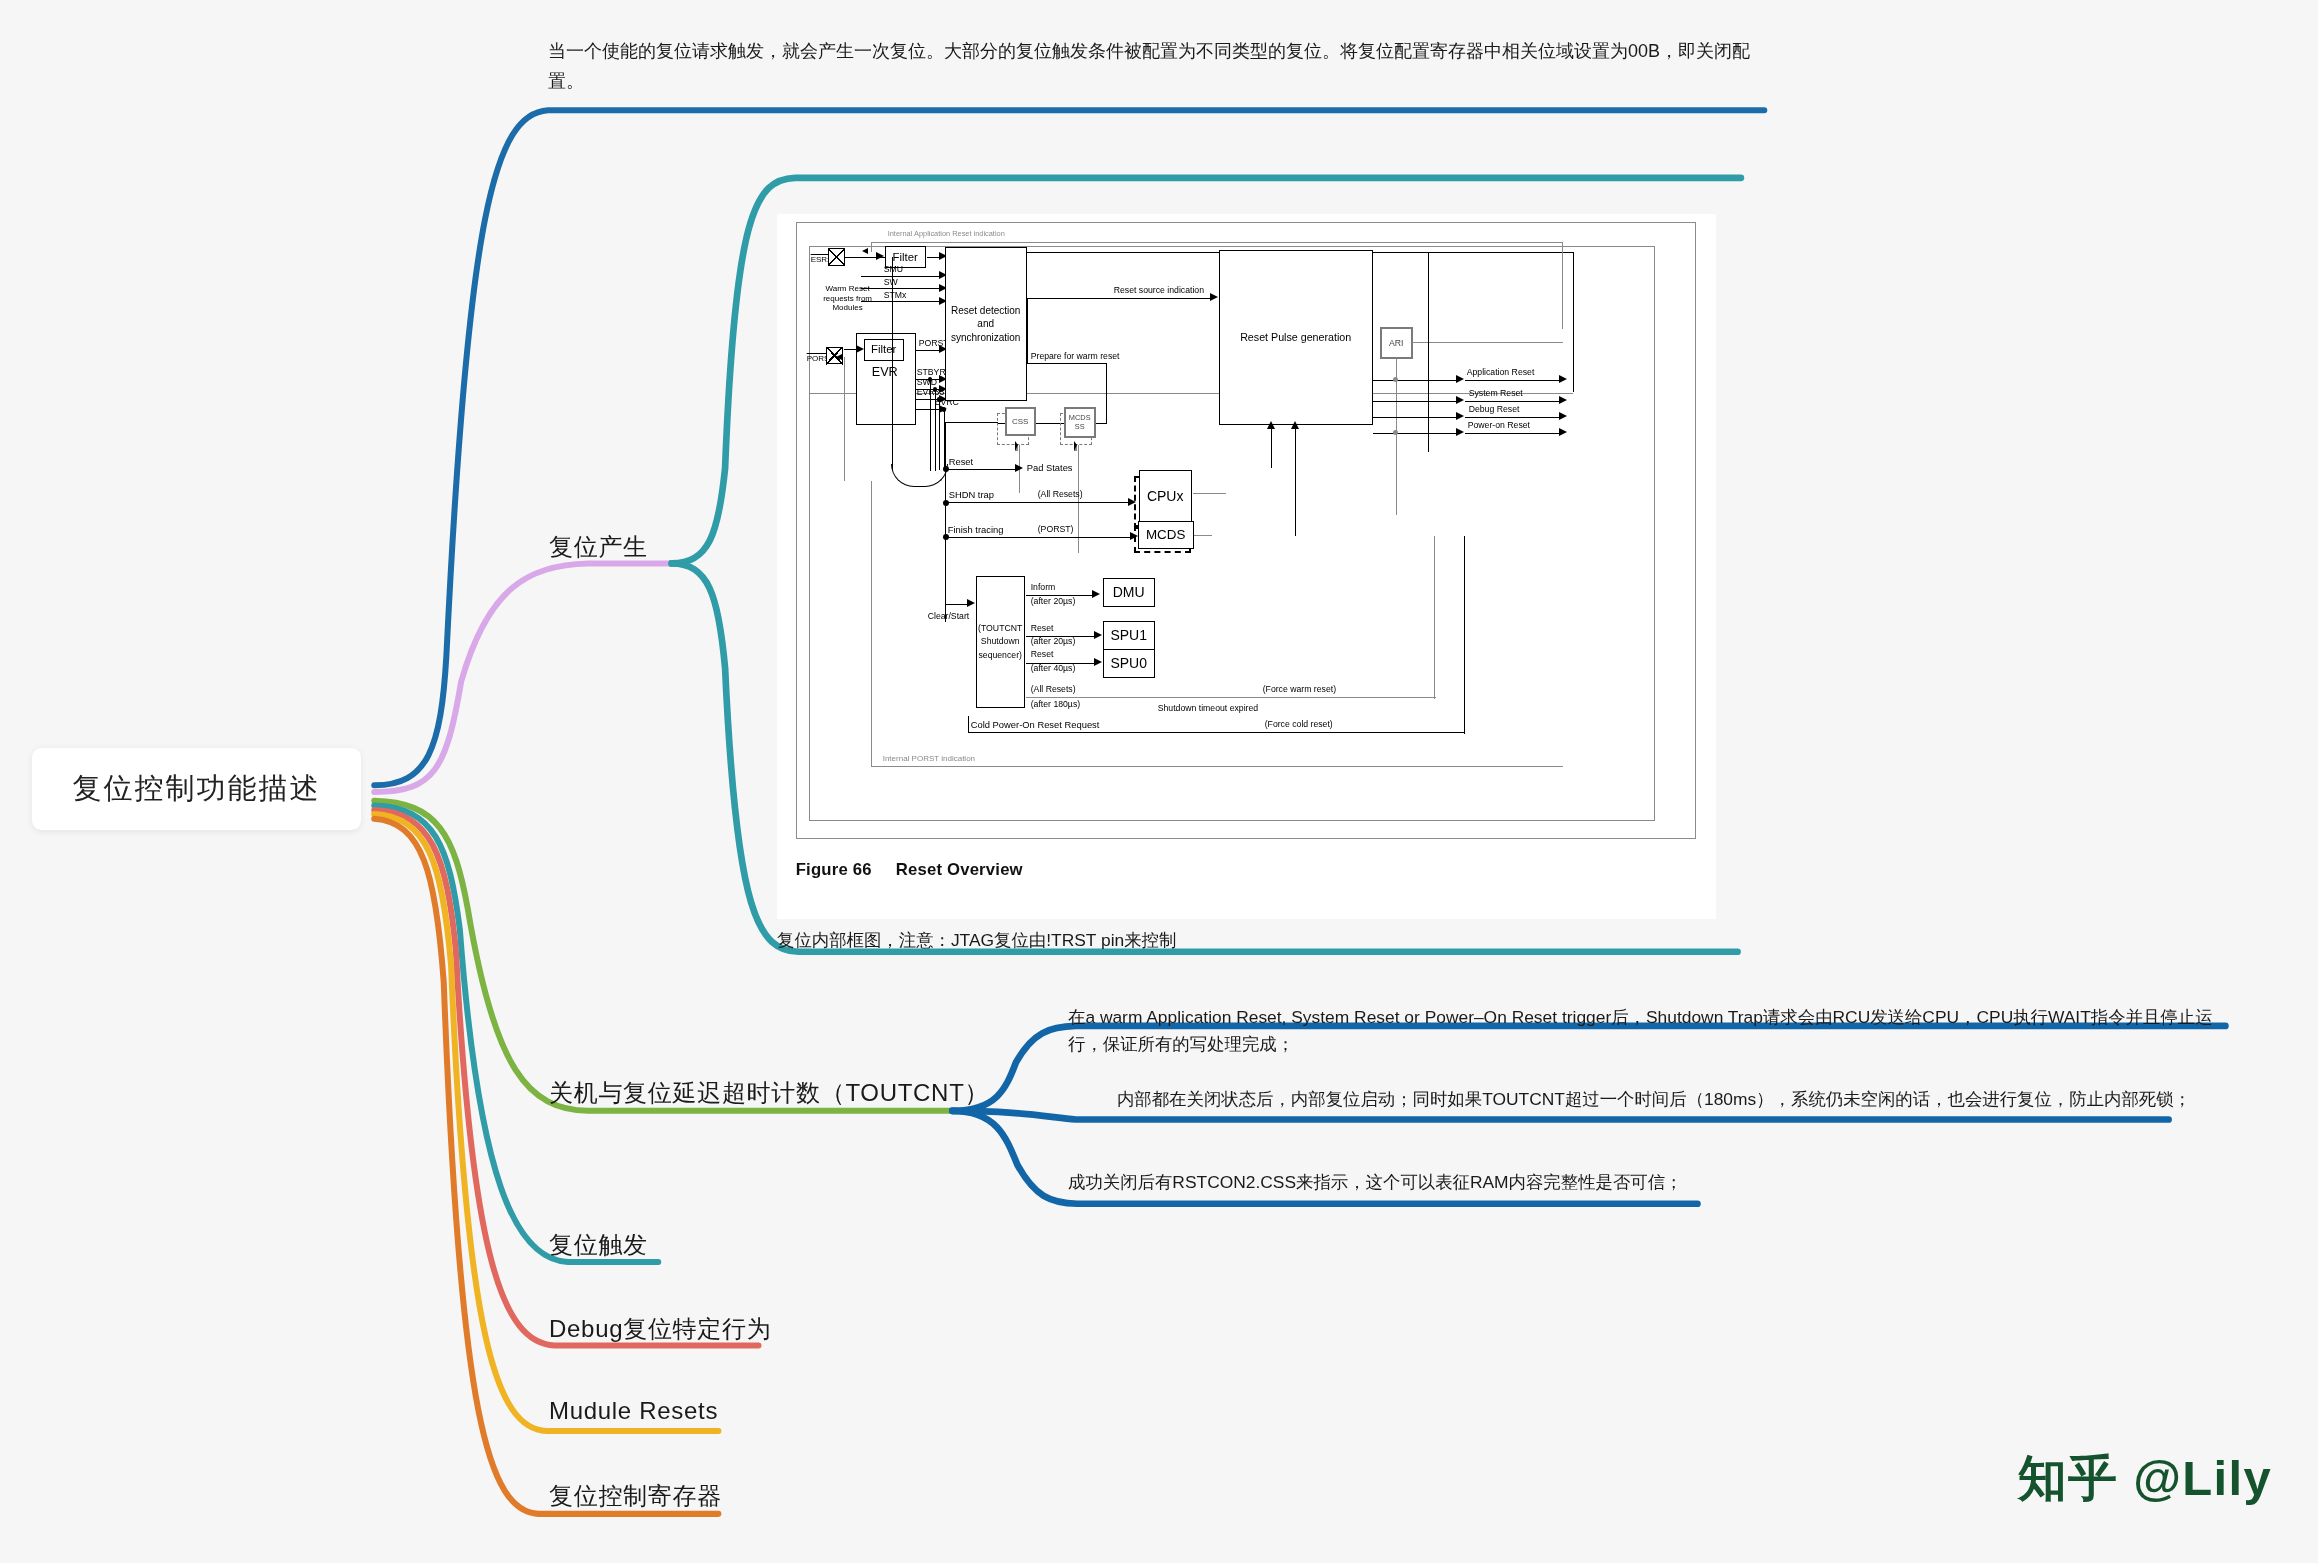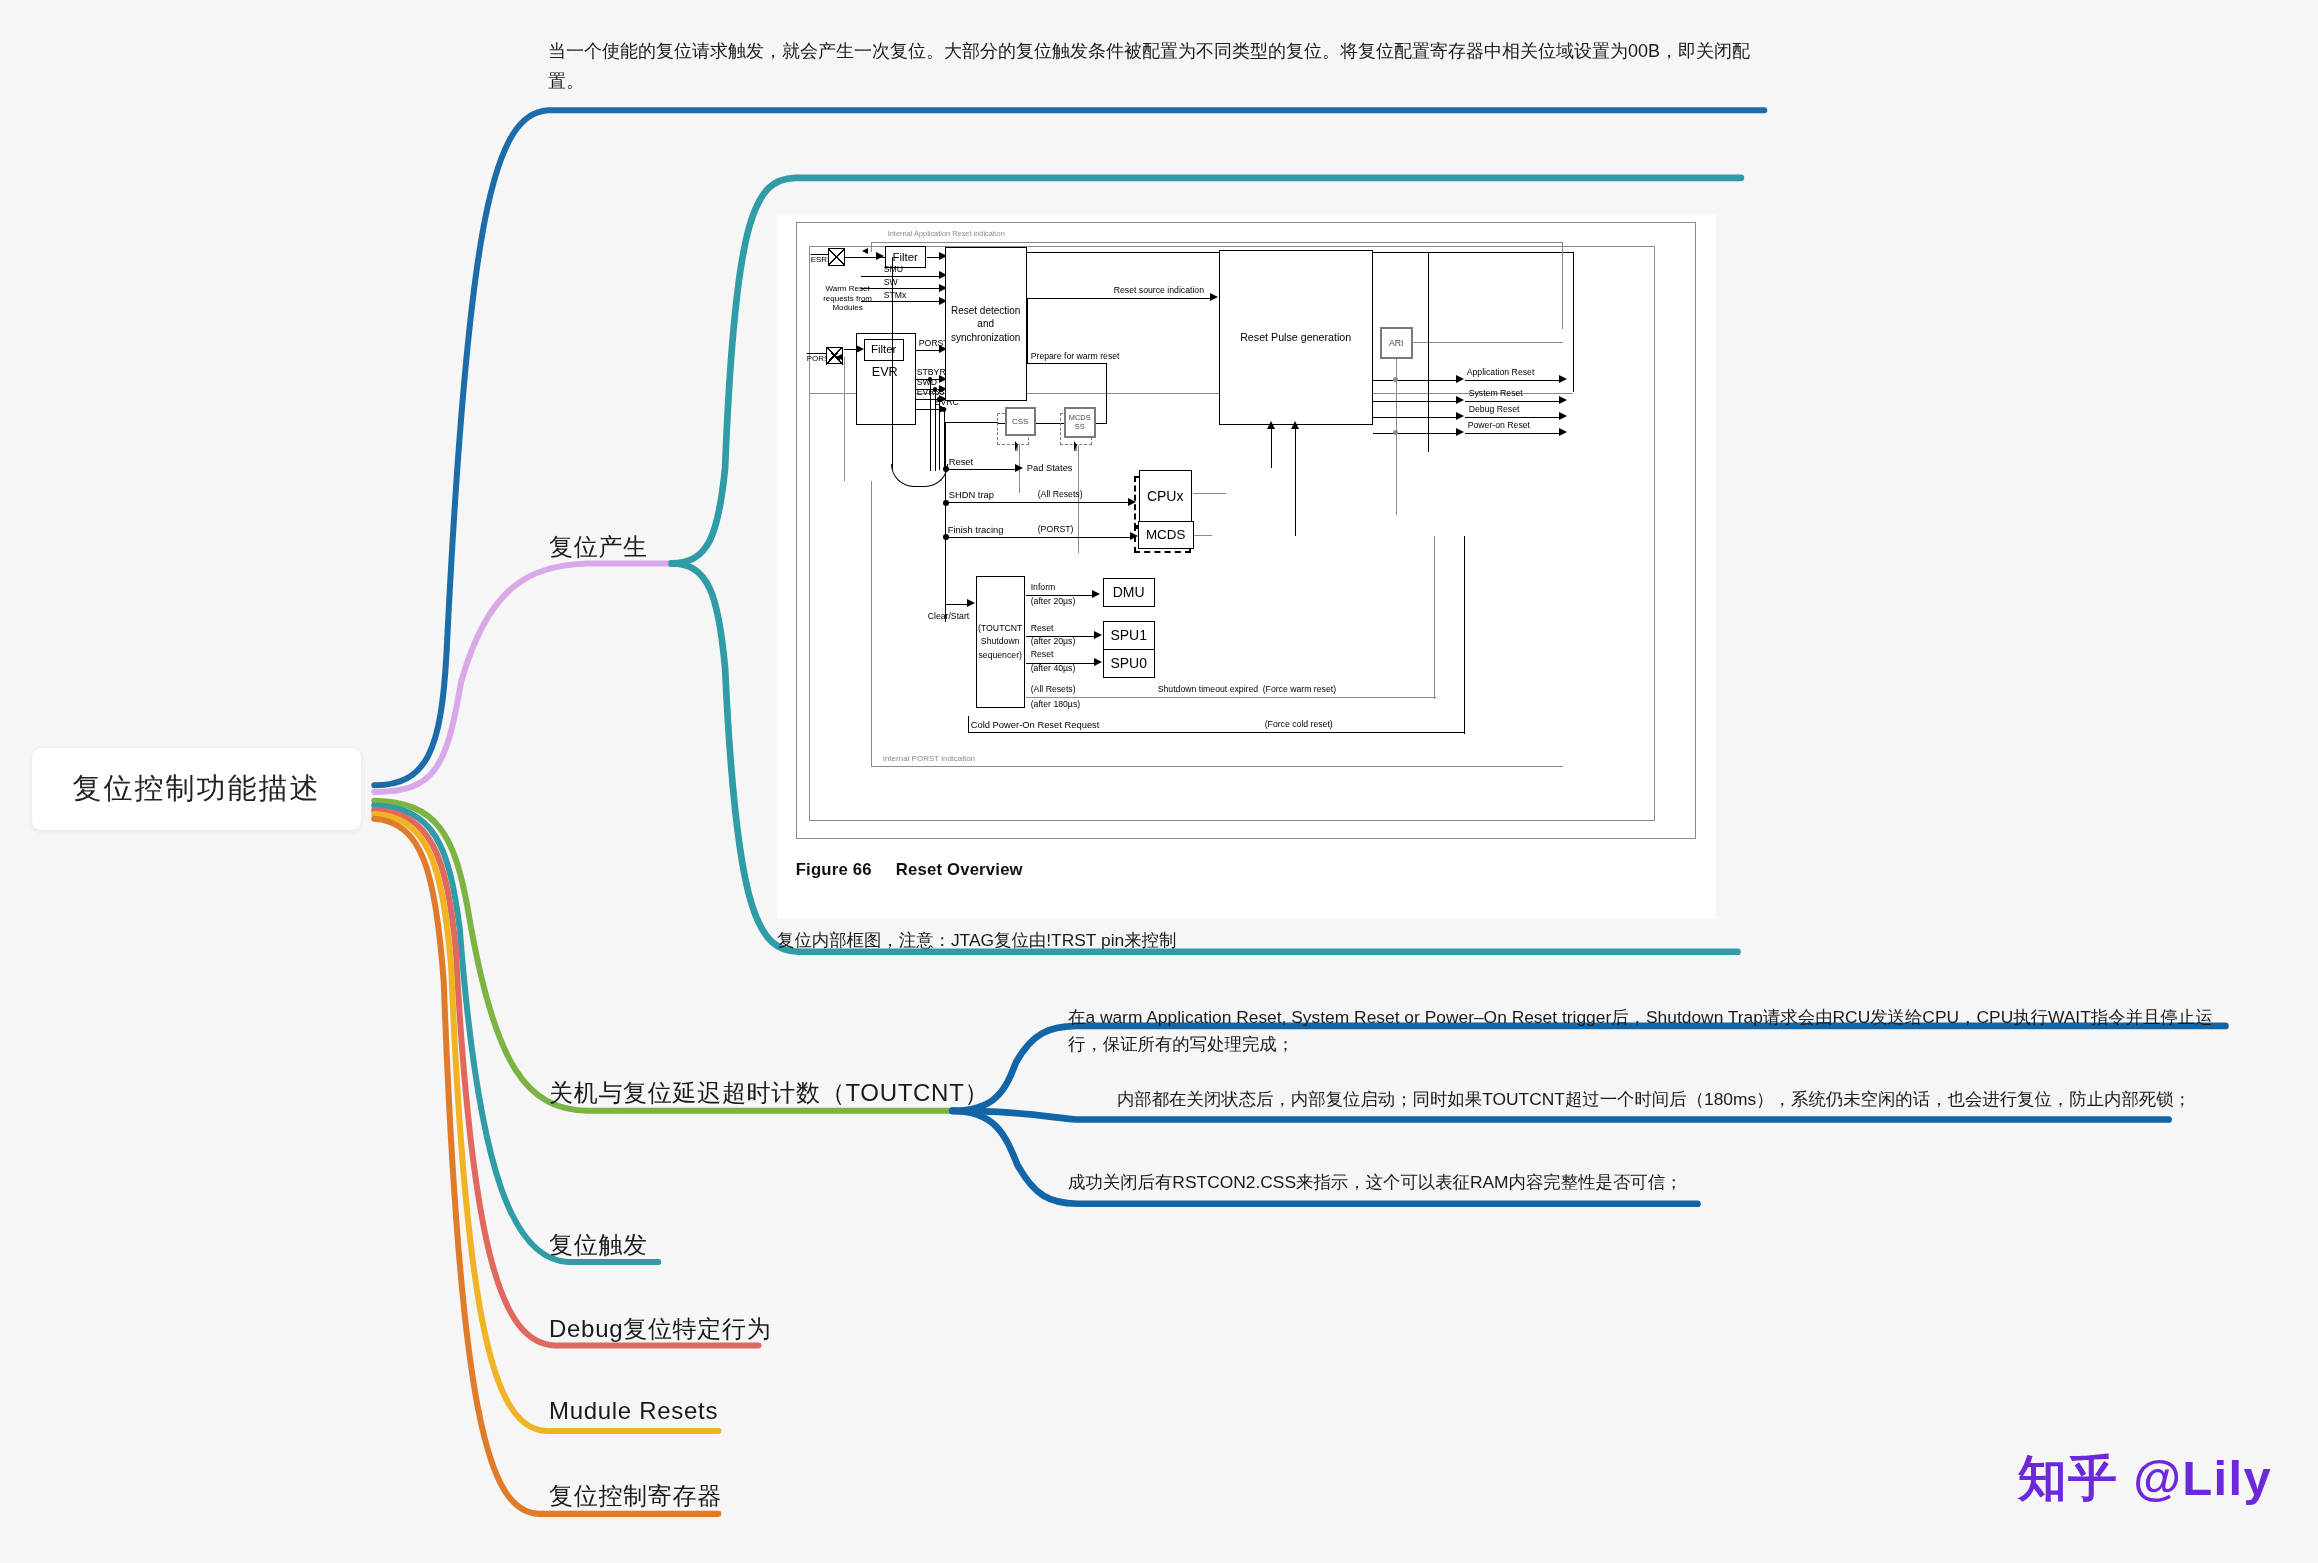--- a/index.html
+++ b/index.html
@@ -77,21 +77,21 @@
       linear-gradient(to bottom right, transparent 45%, #000 45%, #000 52%, transparent 52%),
       linear-gradient(to bottom left, transparent 45%, #000 45%, #000 52%, transparent 52%);
   }
   .ovl { position:absolute; text-decoration:overline;padding-left:10px; }
   .dashbox { position:absolute; border:2px dashed #000; }
   .dashbox.g { border:2px dashed #7a7a7a; }
 
   
   #watermark {
     position:absolute; right:47px; bottom:52px; z-index:5;
-    font-size:49px; color:#6d28d9; letter-spacing:1.3px; white-space:nowrap;
+    font-size:49px; color:#14532d; letter-spacing:1.3px; white-space:nowrap;
     font-weight:600;
   }
 </style>
 </head>
 <body>
 
 <div id="stage">
 
   <svg id="wires" viewBox="0 0 3470 2340" preserveAspectRatio="none">
 
@@ -332,21 +332,21 @@
       <div class="dbox" style="left:306px; top:398px; width:52px; height:29px; font-size:14px;">SPU1</div>
 
       <div class="dlabel" style="left:234px; top:426px; font-size:8.7px;">Reset</div>
       <div class="dlabel" style="left:234px; top:440px; font-size:8.7px;">(after 40µs)</div>
       <div class="hline" style="left:229px; top:440px; width:69px;"></div>
       <div class="arrow" style="left:297px; top:435px;"></div>
       <div class="dbox" style="left:306px; top:426px; width:52px; height:29px; font-size:14px;">SPU0</div>
 
       <div class="dlabel" style="left:234px; top:461px; font-size:8.7px;">(All Resets)</div>
       <div class="dlabel" style="left:234px; top:476px; font-size:8.7px;">(after 180µs)</div>
-      <div class="dlabel" style="left:361px; top:461px; font-size:8.7px;">Shutdown timeout expired</div>
+      <div class="dlabel" style="left:361px; top:480px; font-size:8.7px;">Shutdown timeout expired</div>
       <div class="dlabel" style="left:466px; top:461px; font-size:8.7px;">(Force warm reset)</div>
       <div class="hline g" style="left:229px; top:474px; width:410px; border-top:1.3px solid #8a8a8a;"></div>
       <div class="vline g" style="left:637px; top:313px; height:163px; border-left:1.3px solid #8a8a8a;"></div>
 
       <div class="dlabel" style="left:174px; top:496px; font-size:9.4px;">Cold Power-On Reset Request</div>
       <div class="dlabel" style="left:468px; top:496px; font-size:8.7px;">(Force cold reset)</div>
       <div class="hline" style="left:171px; top:509px; width:497px;"></div>
       <div class="vline" style="left:171px; top:493px; height:17.4px; border-left:1.3px solid #000;"></div>
       <div class="vline" style="left:667px; top:313px; height:198px; border-left:1.3px solid #000;"></div>
 

